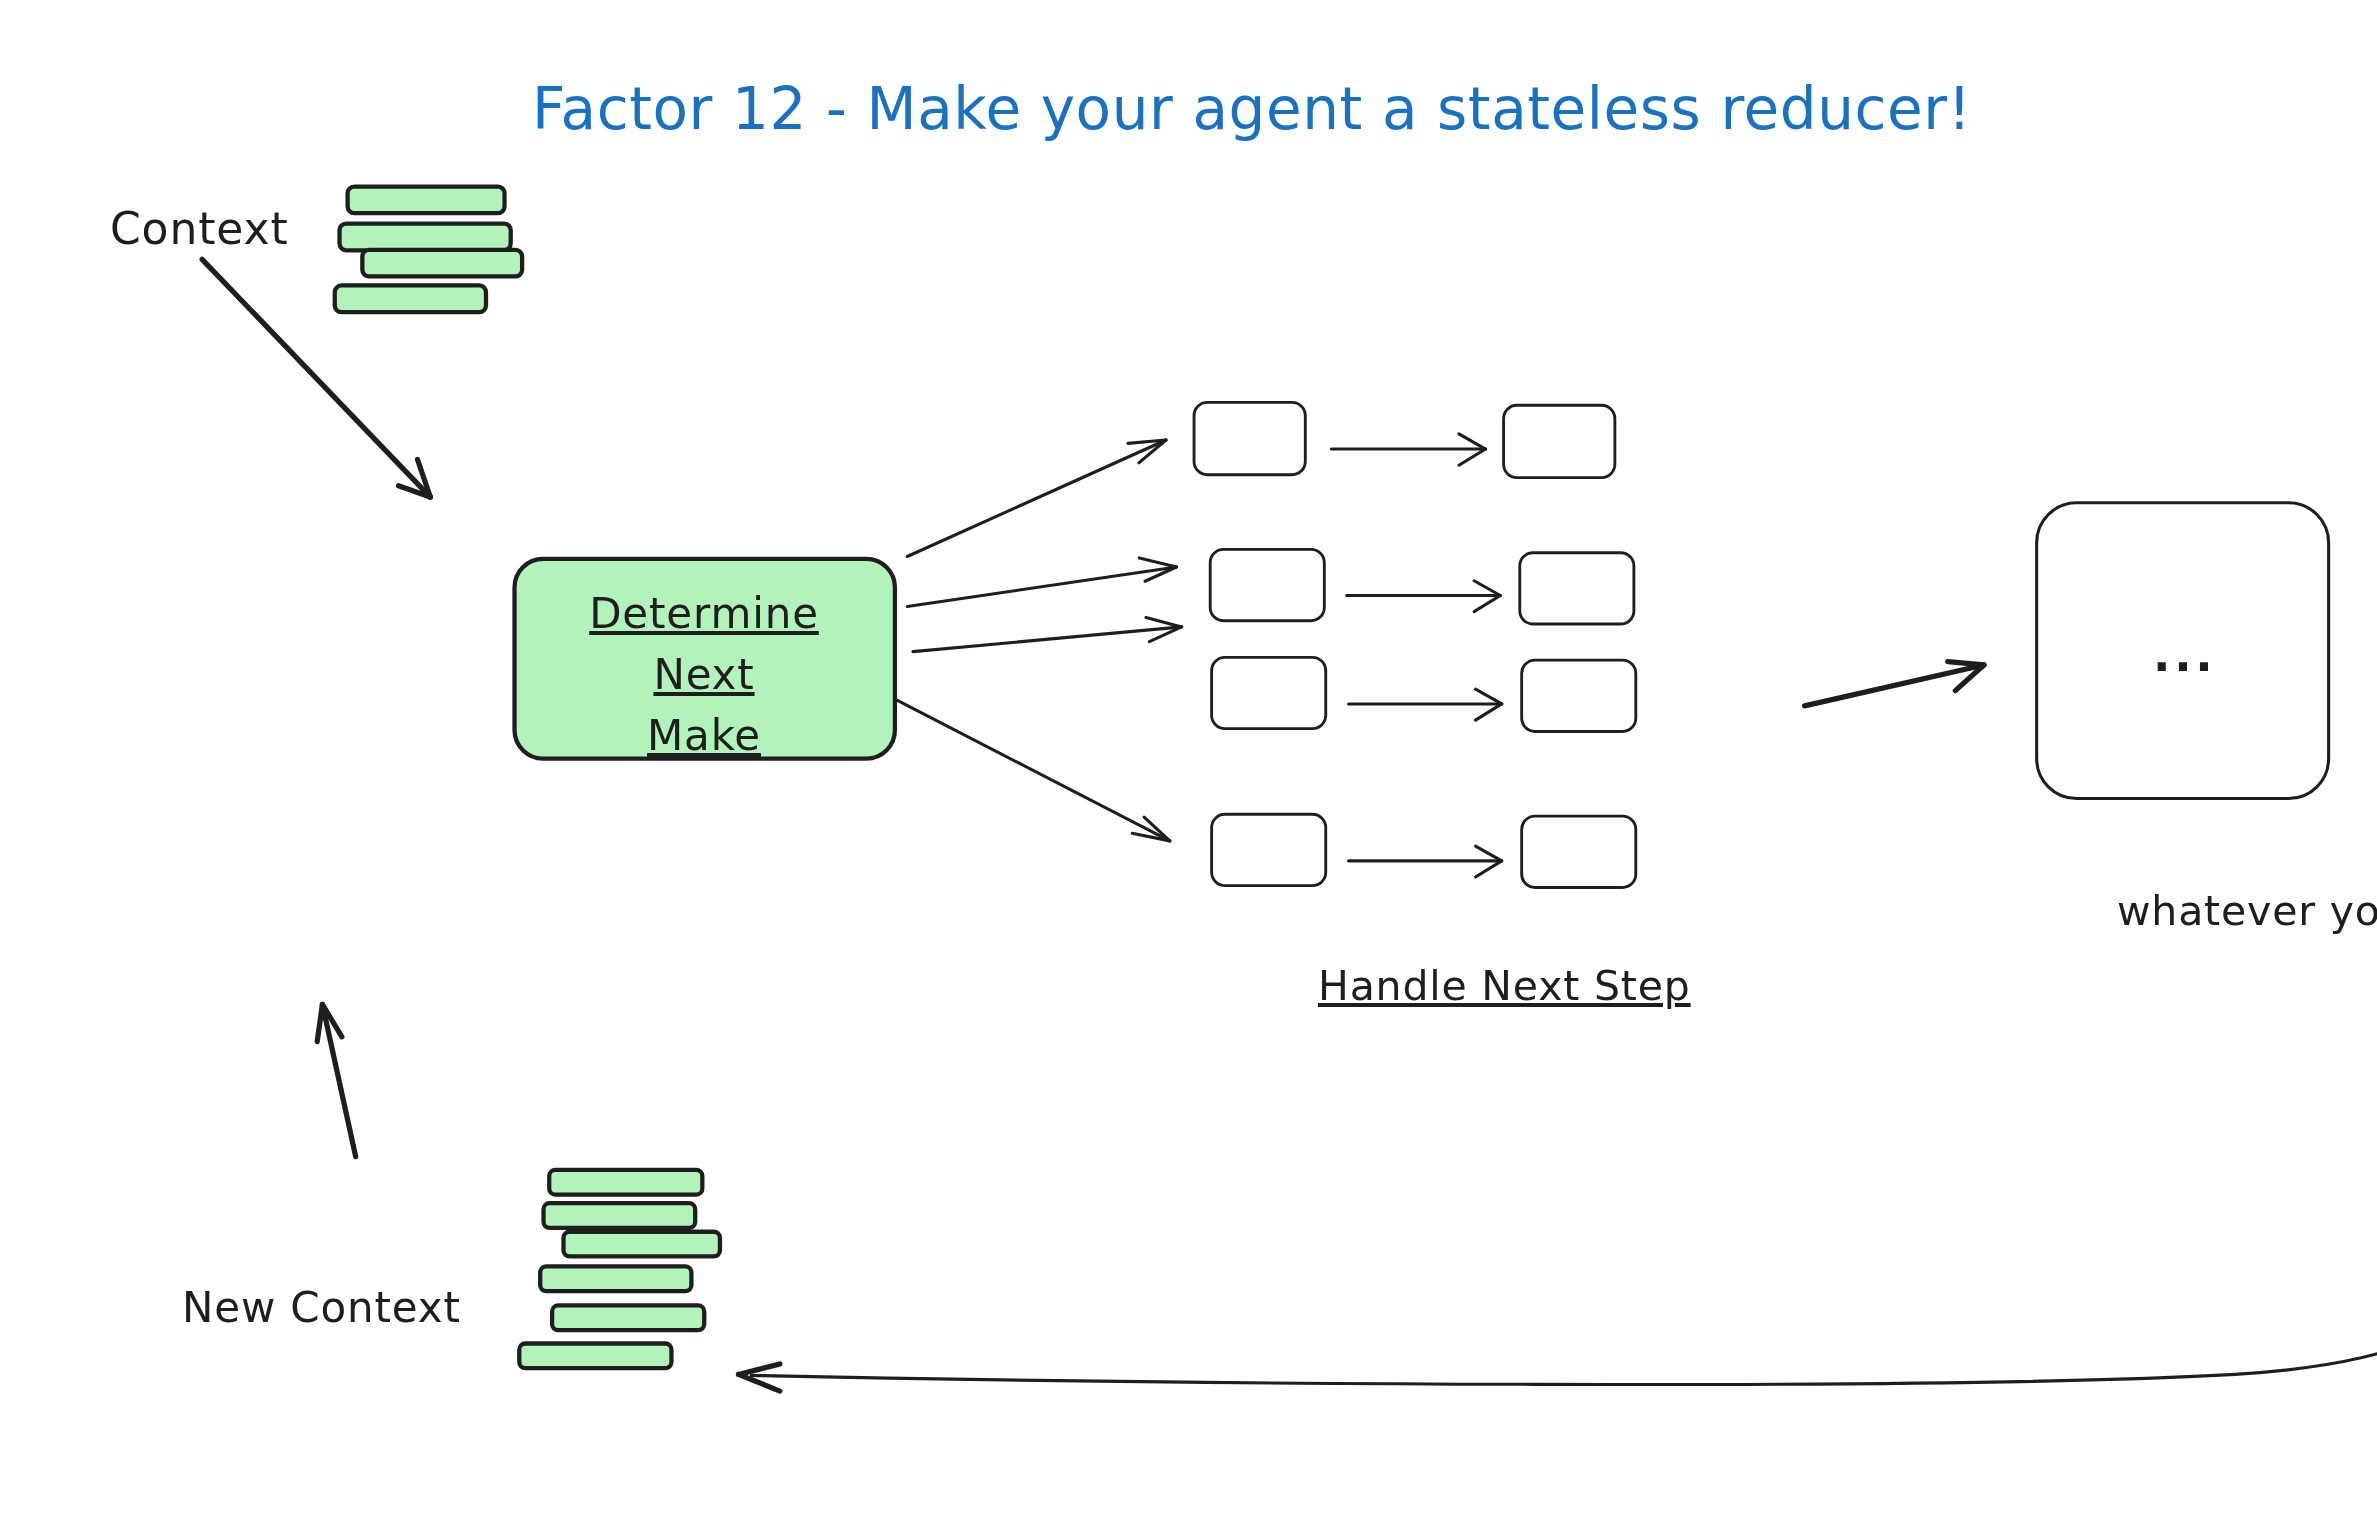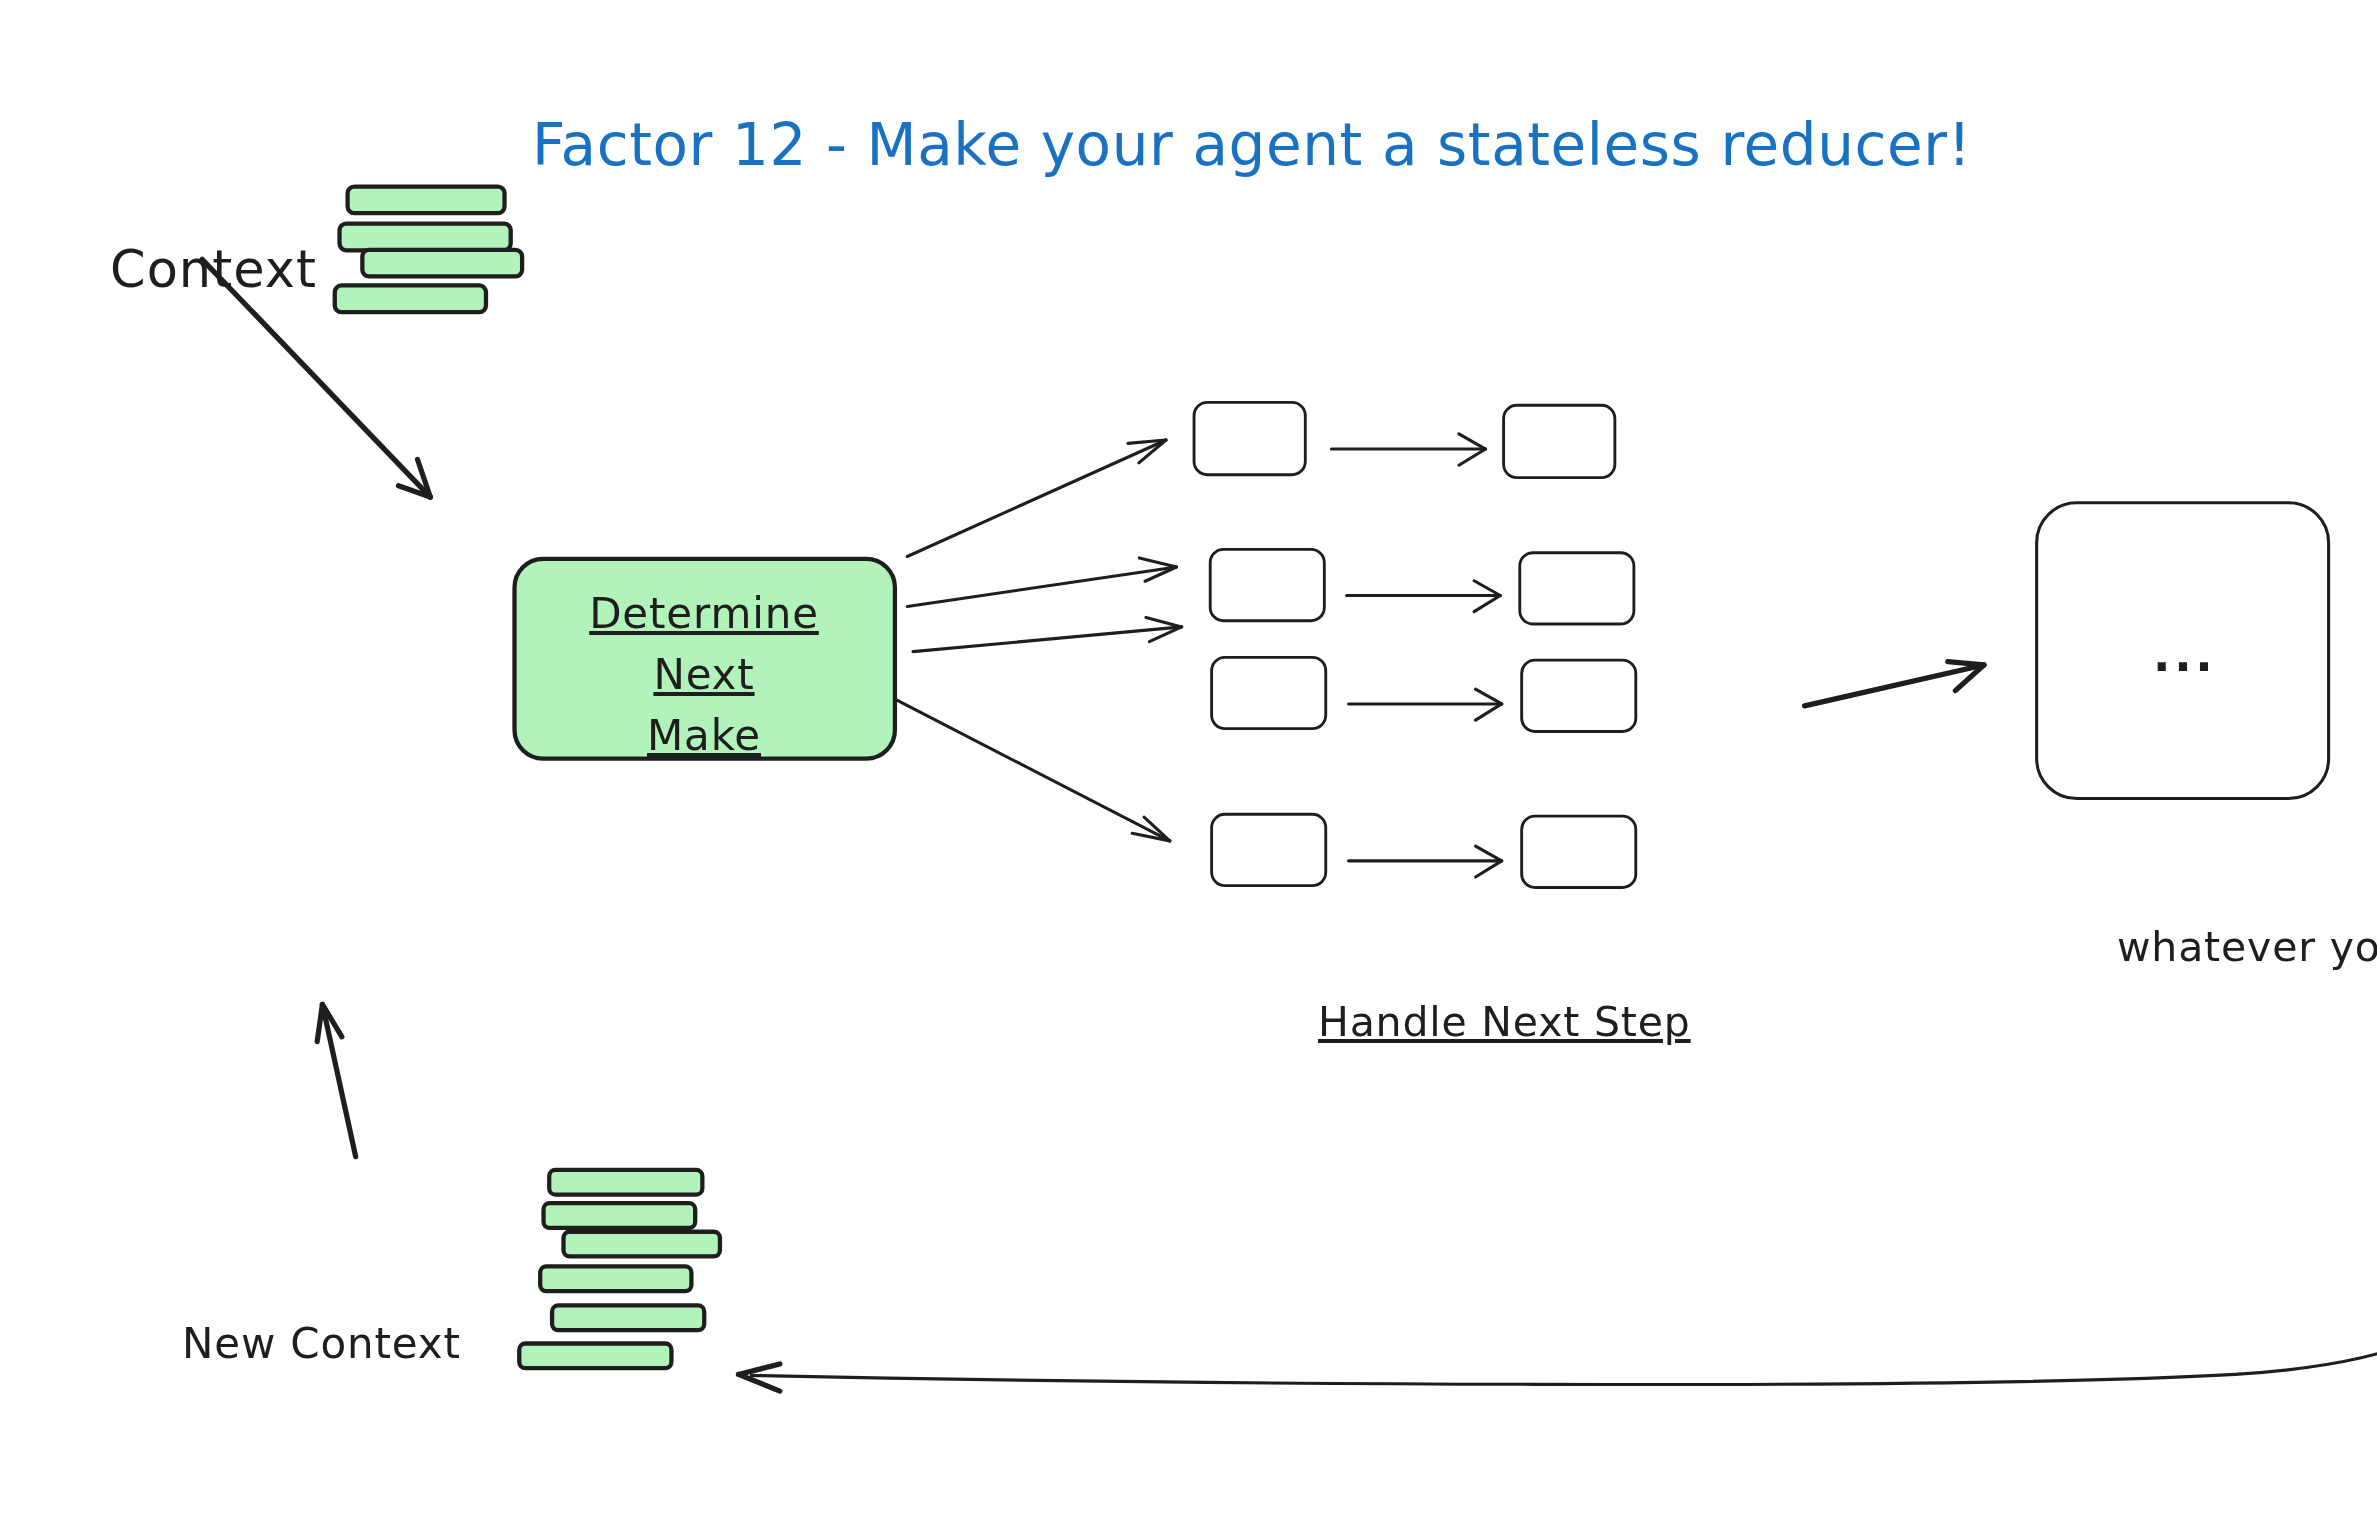--- a/index.html
+++ b/index.html
@@ -28,21 +28,20 @@
     overflow: visible;
   }
   .hand-text {
     position: absolute;
     font-family: "DejaVu Sans", sans-serif;
     color: #1e1e1e;
     white-space: pre;
     line-height: 1.32;
     letter-spacing: 0.02em;
     transform-origin: left top;
-    margin-top: 36px;
   }
   #title {
     color: #1971c2;
     font-size: 58px;
     letter-spacing: 0.01em;
   }
   .node-label {
     position: absolute;
     color: #1e1e1e;
     text-align: center;
@@ -183,21 +182,21 @@
       <rect class="greenbar" x="1092" y="2825" width="320" height="52" rx="13"></rect>
     </g>
 
     <g>
       <path class="arrowline-bold" d="M 748 2432 L 678 2112"></path>
       <path class="arrowline-bold" d="M 678 2112 L 667 2190"></path>
       <path class="arrowline-bold" d="M 678 2112 L 719 2180"></path>
     </g>
   </svg>
 
-  <div class="hand-text" style="left:110px; top:200px; font-size:51px;">Context</div>
+  <div class="hand-text" style="left:110px; top:200px; font-size:44px;">Context</div>
 
   <div class="node-label" style="left:514px; top:584px; width:380px;text-decoration:underline;"><span>Determine</span><br><span>Next</span><br><span>Make</span></div>
 
   <div class="ellipsis" style="left:2153px; top:628px;">...</div>
 
   <div class="hand-text" style="left:1318px; top:959px; font-size:41px;text-decoration:underline;">Handle Next Step</div>
 
   <div class="hand-text" style="left:2117px; top:884px; font-size:41px;">whatever you want</div>
 
   <div class="hand-text" style="left:182px; top:1280px; font-size:42px;">New Context</div>

